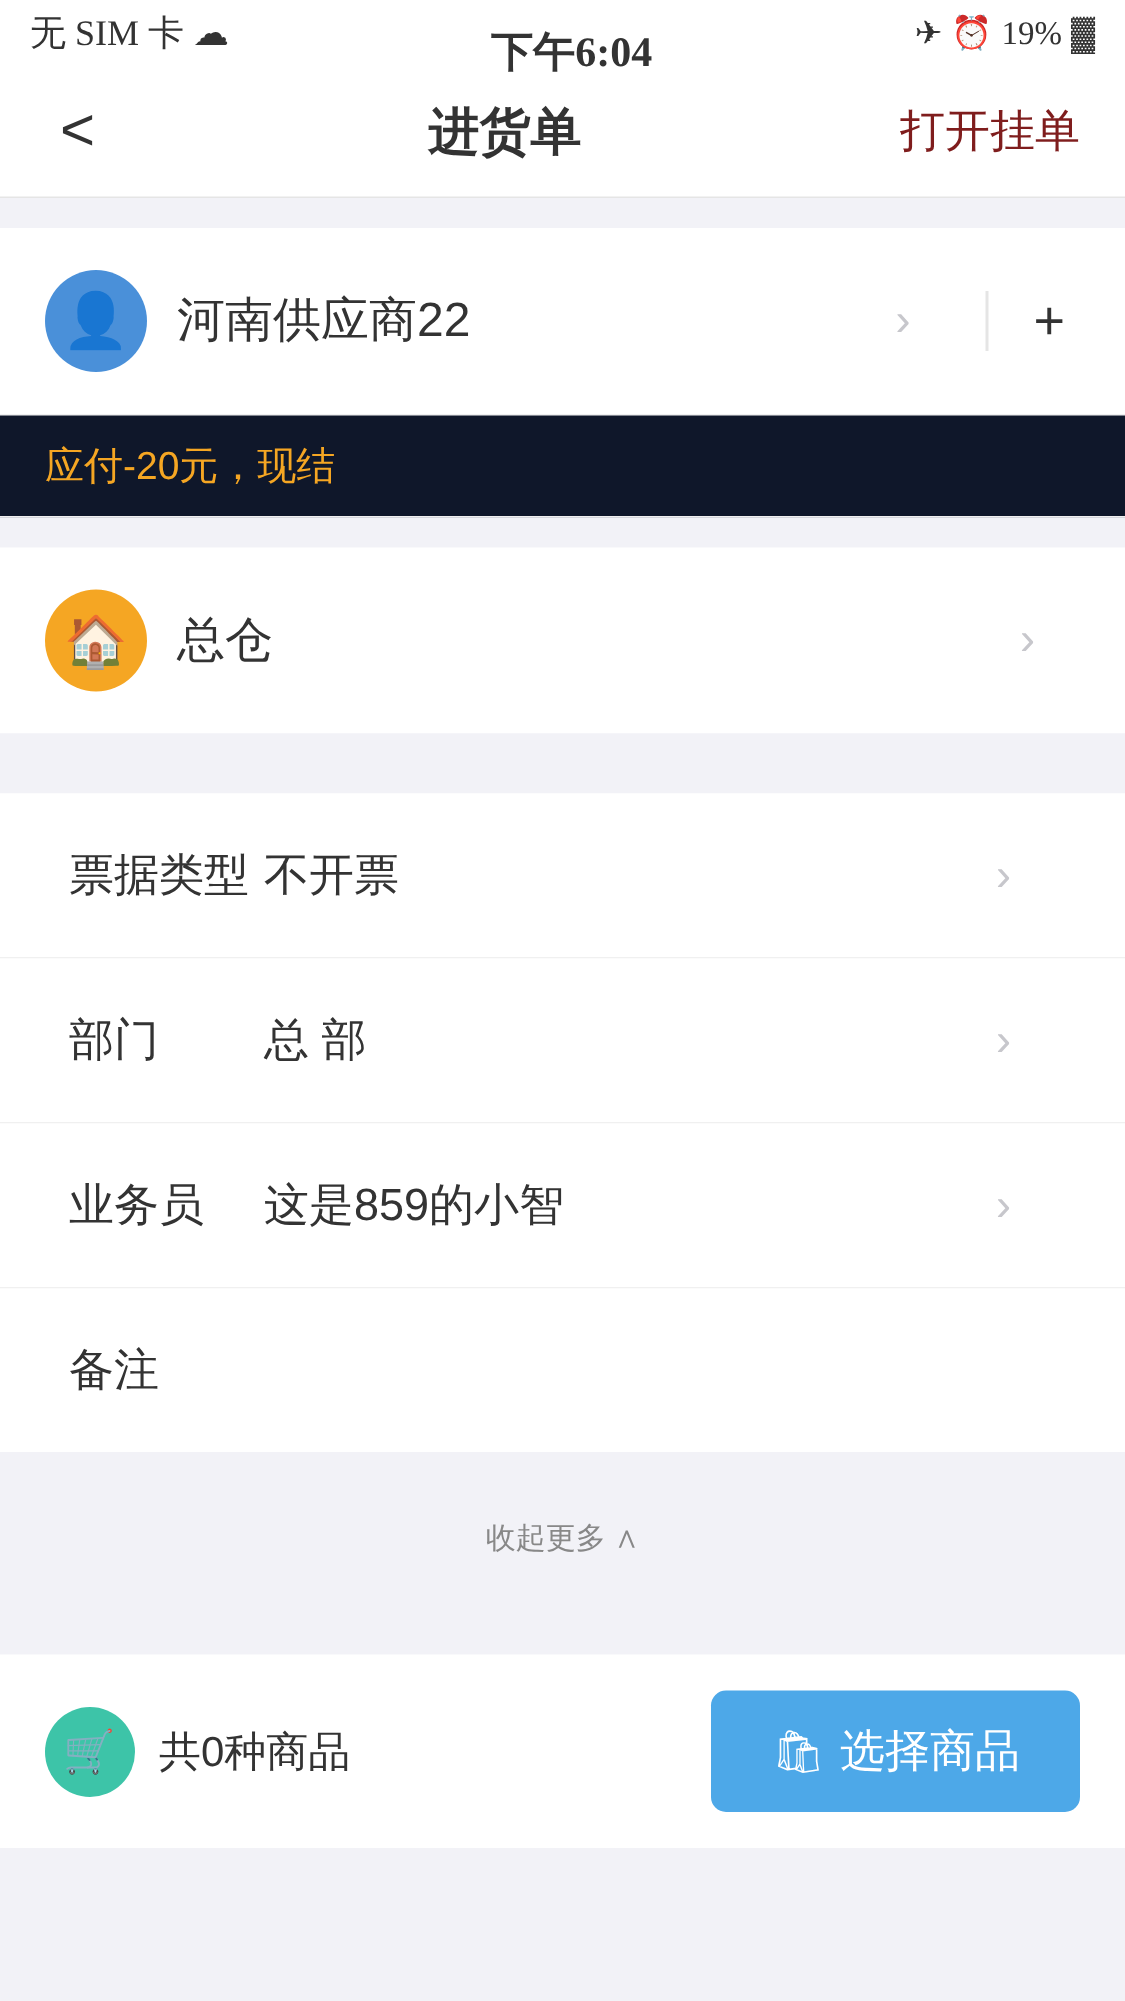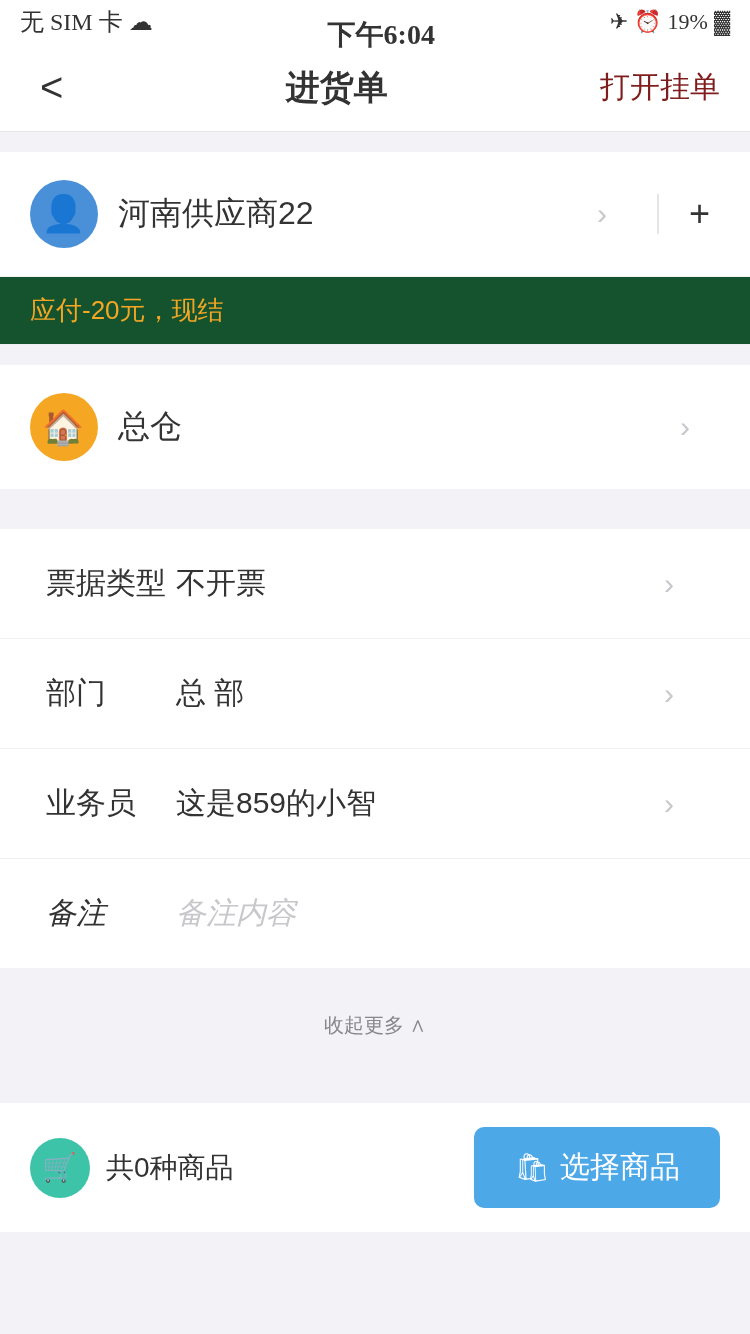--- a/index.html
+++ b/index.html
@@ -112,21 +112,21 @@
     }
     .add-btn {
       font-size: 36px;
       color: #333;
       cursor: pointer;
       padding: 10px;
     }
 
     
     .notice-bar {
-      background: #14532d;
+      background: #0f172a;
       padding: 16px 30px;
       font-size: 26px;
       color: #f5a623;
       border-bottom: 1px solid #f0f0f0;
     }
 
     
     .warehouse-row {
       display: flex;
       align-items: center;
@@ -161,21 +161,20 @@
     }
     .form-row {
       display: flex;
       align-items: center;
       padding: 34px 46px;
       border-bottom: 1px solid #f0f0f0;
       background: #fff;
     }
     .form-row:last-child {
       border-bottom: none;
-      font-style: italic;
     }
     .form-label {
       font-size: 30px;
       color: #333;
       width: 130px;
       flex-shrink: 0;
     }
     .form-value {
       flex: 1;
       font-size: 30px;
@@ -313,21 +312,20 @@
   </div>
 
   <div class="form-row">
     <div class="form-label">业务员</div>
     <div class="form-value">这是859的小智</div>
     <div class="chevron-right">›</div>
   </div>
 
   <div class="form-row">
     <div class="form-label">备注</div>
-    <div class="form-placeholder">备注内容</div>
   </div>
 </div>
 
 <div class="collapse-row">收起更多 ∧</div>
 
 <div class="section-gap"></div>
 
 <div class="bottom-section">
   <div class="cart-icon-wrap">
     <span class="cart-icon">🛒</span>

